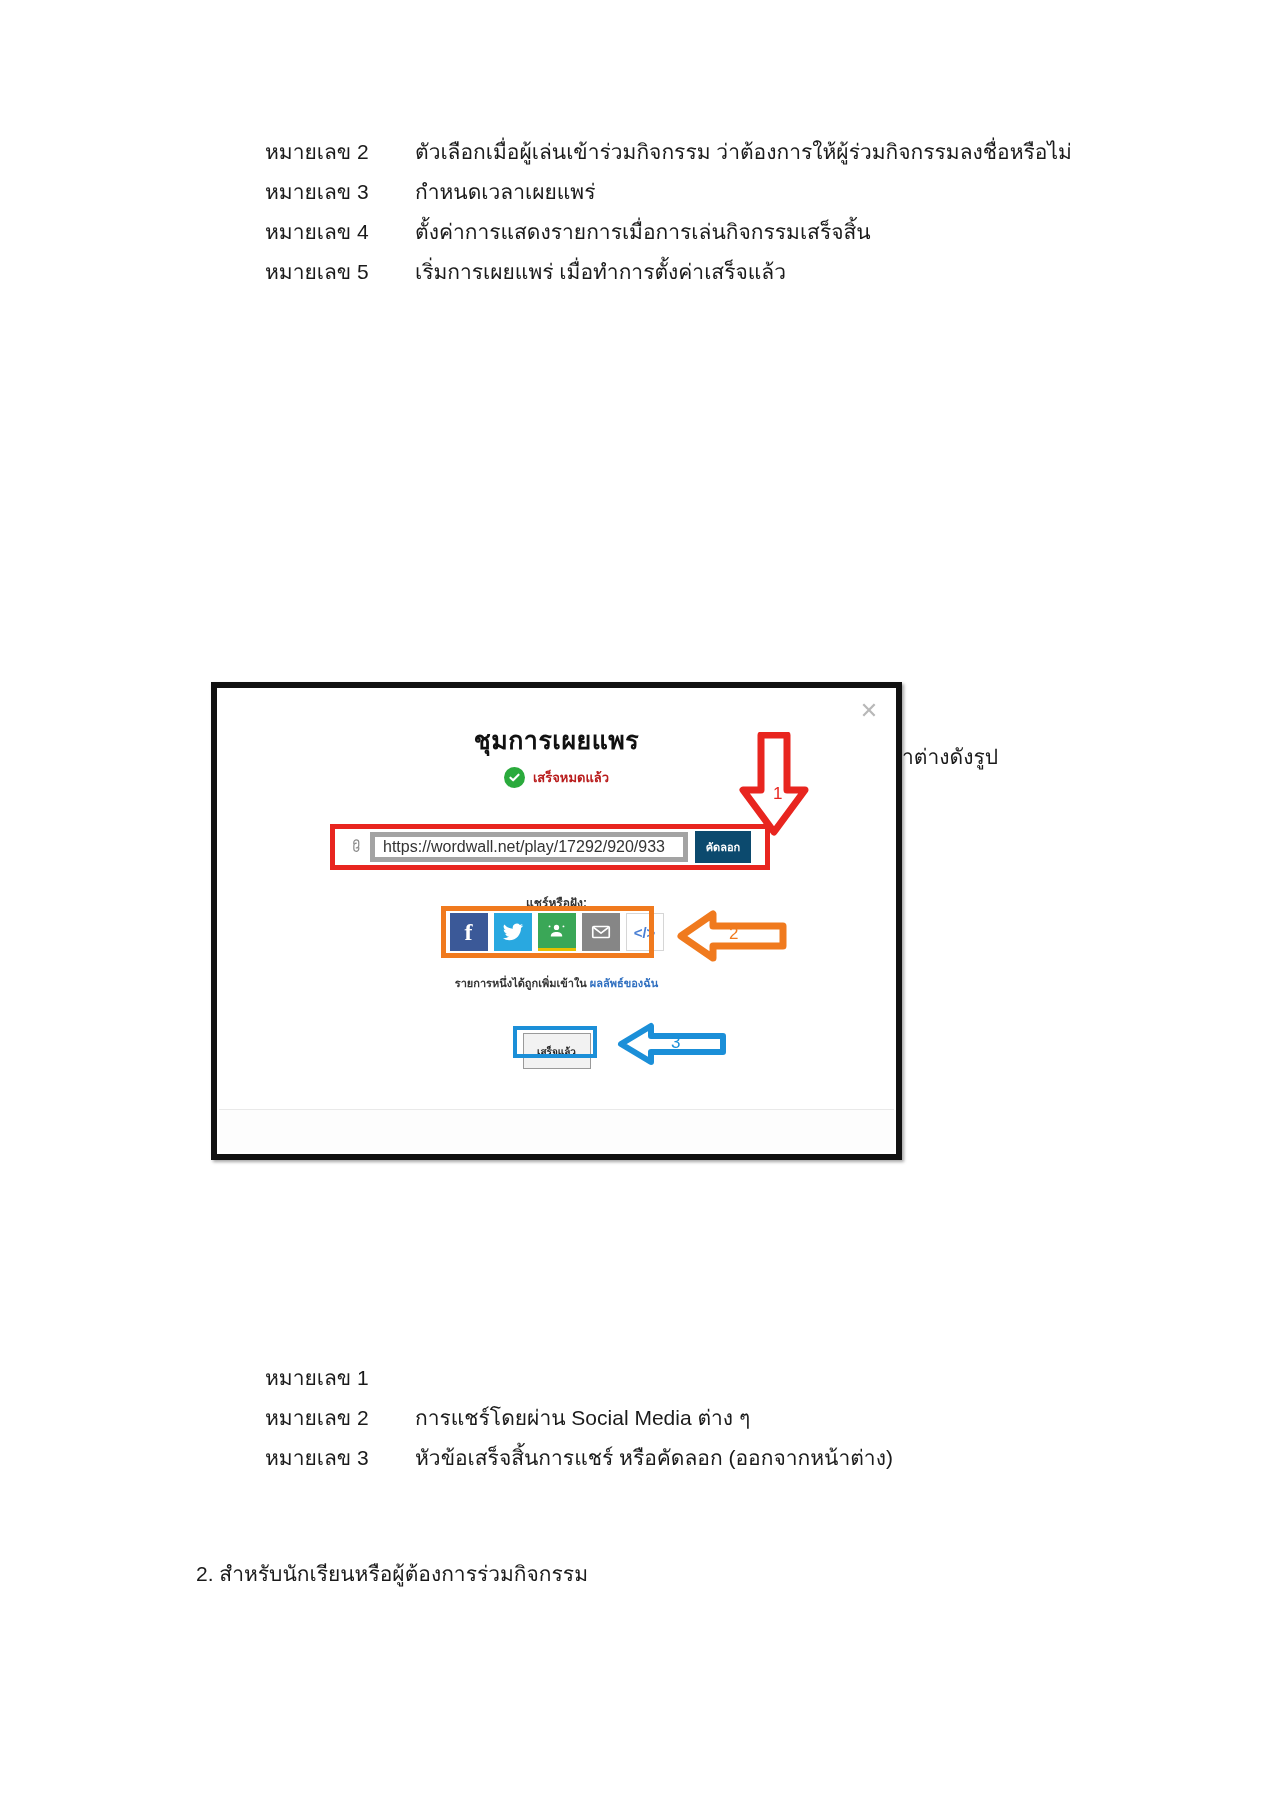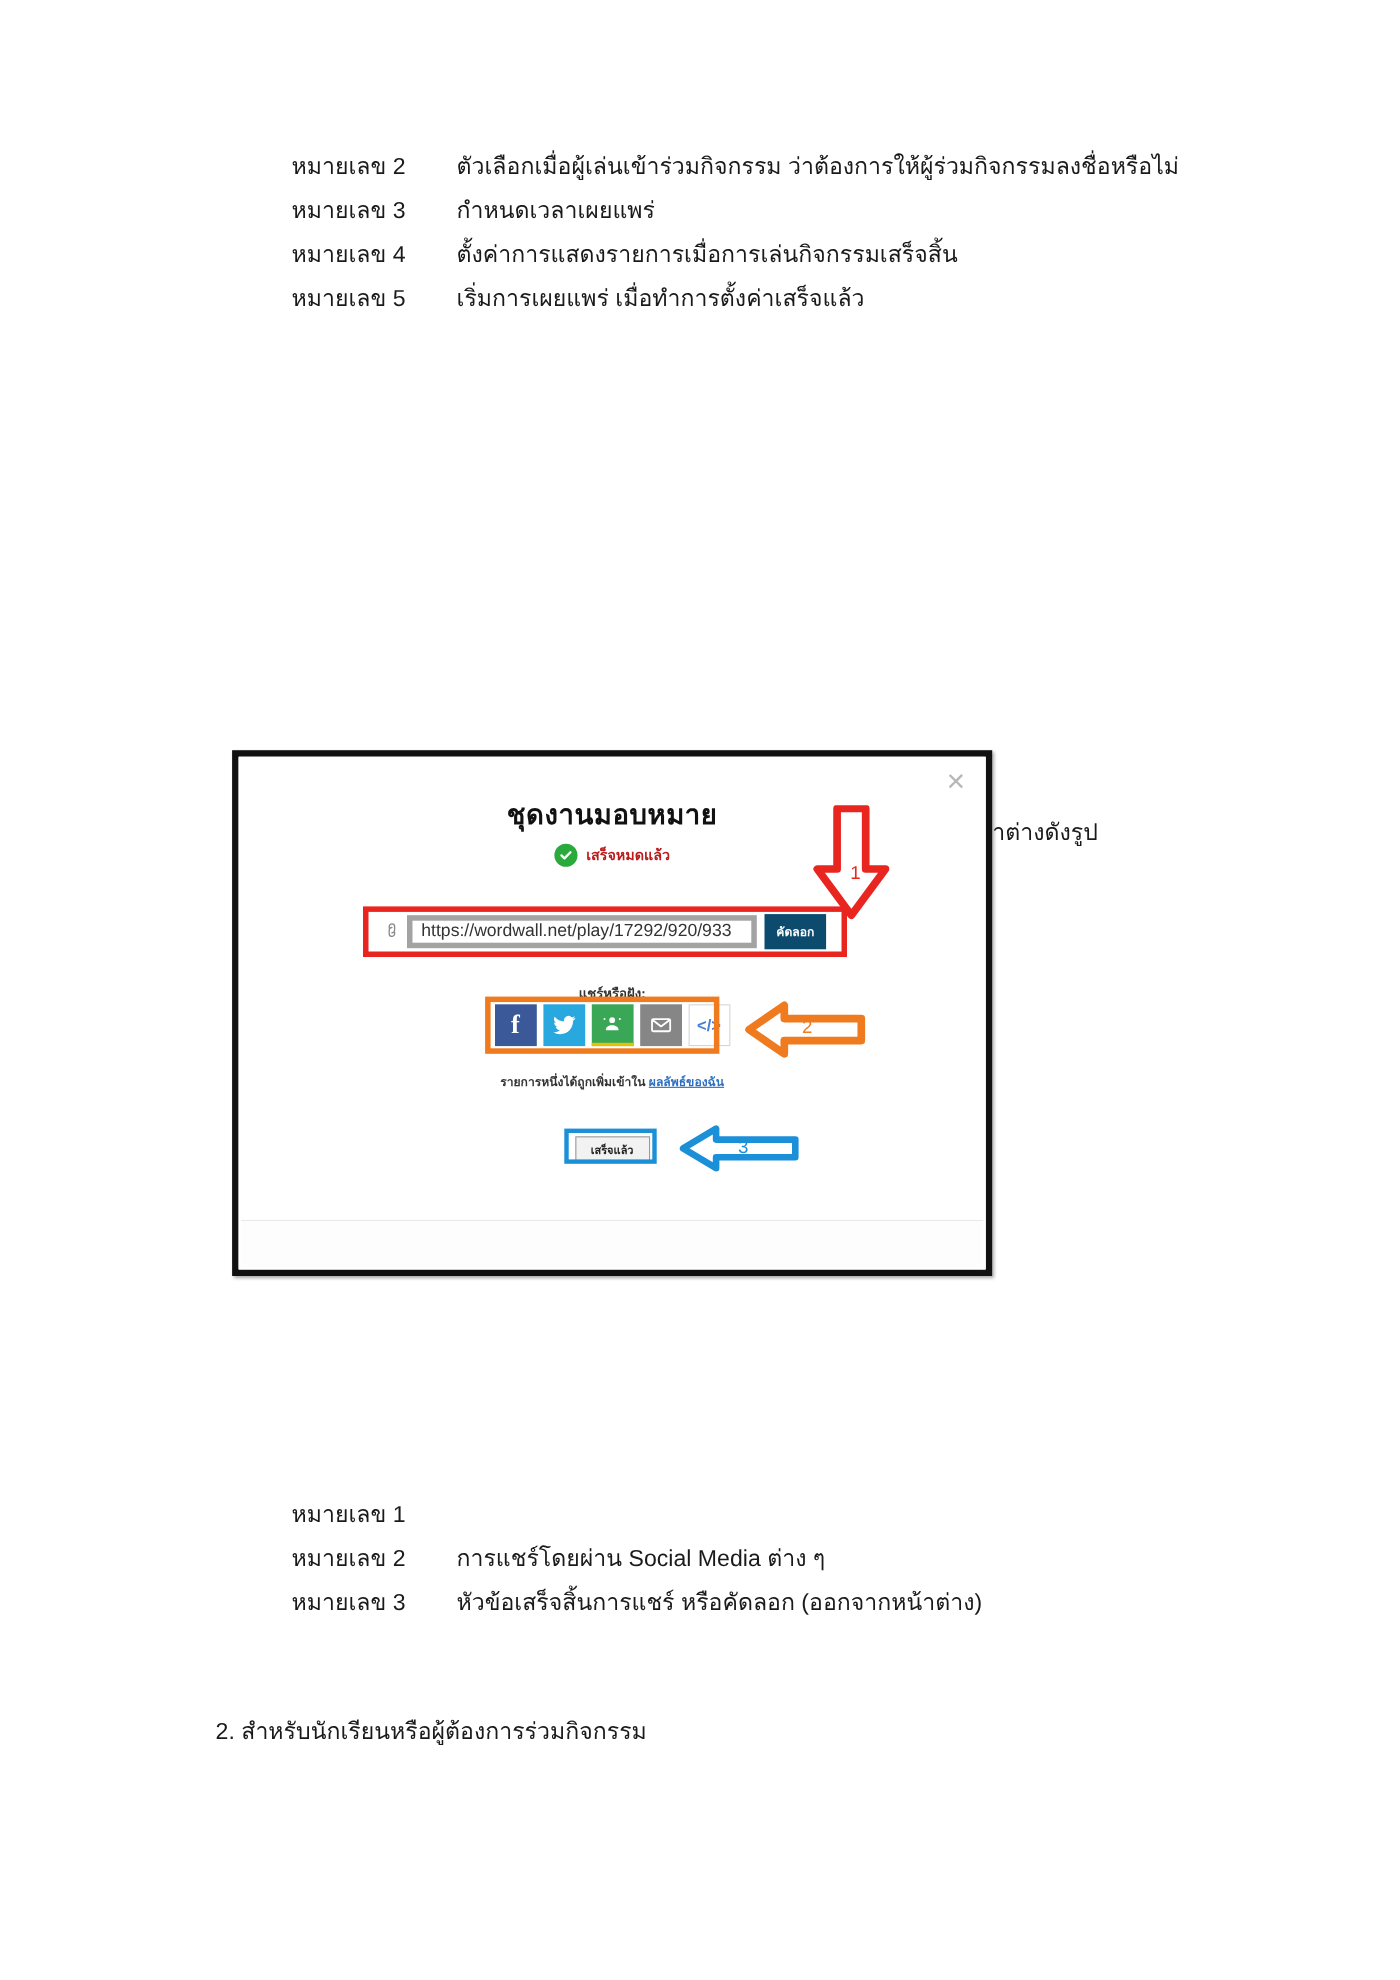--- a/index.html
+++ b/index.html
@@ -131,25 +131,25 @@
   .sb-fb{background:#3b5998;color:#fff;font-size:24px;font-weight:bold;font-family:"Liberation Serif",serif;}
   .sb-tw{background:#29a8e0;color:#fff;}
   .sb-gc{background:#3aa757;color:#fff;border-bottom:3px solid #e7c000;}
   .sb-mail{background:#868686;color:#fff;}
   .sb-embed{background:#fff;border:1px solid #d6d6d6;color:#4a7fd4;font-size:15px;font-weight:bold;}
 
   #added-line{
     position:absolute;left:0;right:0;top:284px;
     text-align:center;font-size:11px;font-weight:bold;color:#333;
   }
-  #added-link{color:#2f6fc0;text-decoration:underline;}
+  #added-link{color:#2f6fc0;}
 
   #done-btn{
     position:absolute;left:50%;top:343px;transform:translateX(-50%);
-    min-width:68px;height:24px;padding:0 10px;
+    min-width:68px;height:36px;padding:0 10px;
     background:#f2f2f2;border:1px solid #9a9a9a;
     font-size:10px;font-weight:bold;color:#222;
     cursor:pointer;
     font-family:"Liberation Sans",sans-serif;
   }
 
   
   #box-red{
     position:absolute;left:111px;top:134px;
     width:440px;height:46px;
@@ -208,21 +208,21 @@
 </div>
 
 <div id="figure-caption">1.4 เมื่อเริ่มการเผยแพร่เลือก(หมายเลข 5 ) ของรูปหัวข้อที่ 1.3 จะได้หน้าต่างดังรูป</div>
 
 <div id="figure">
   <div id="figure-inner">
     <div class="shot-body">
 
       <div id="close-x">✕</div>
 
-      <div id="dlg-title">ชุดงานมอบหมาย</div>
+      <div id="dlg-title">ชุมการเผยแพร</div>
 
       <div id="status-row">
         <div id="check-icon">
           <svg width="13" height="13" viewBox="0 0 16 16" aria-hidden="true">
             <path d="M3 8.2 L6.3 11.5 L13 4.6" stroke="#ffffff" stroke-width="2.6" fill="none" stroke-linecap="round" stroke-linejoin="round"></path>
           </svg>
         </div>
         <div id="status-text">เสร็จหมดแล้ว</div>
       </div>
 

